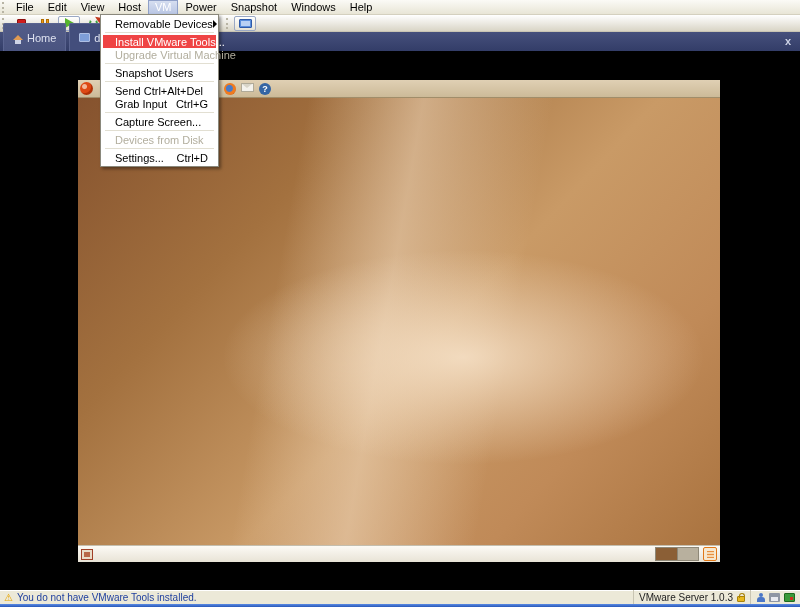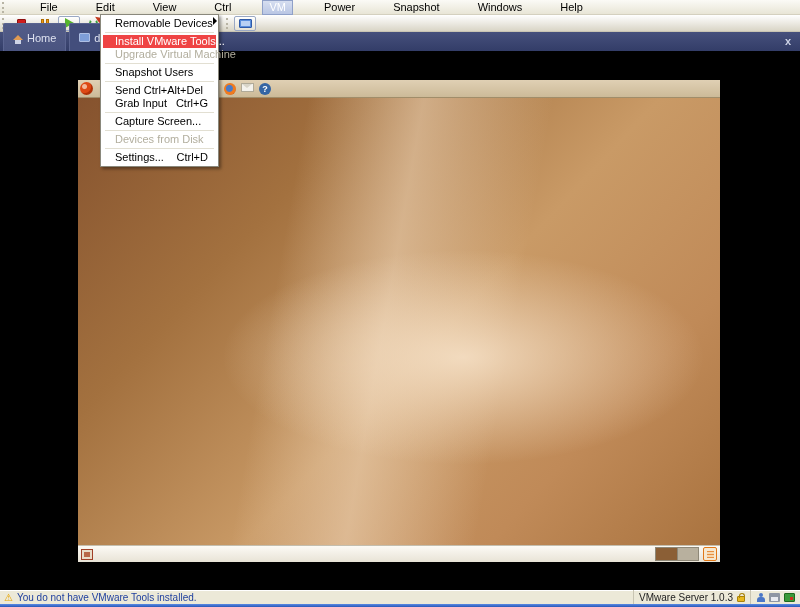--- a/index.html
+++ b/index.html
@@ -1,20 +1,20 @@
 <!DOCTYPE html>
 <html><head>
 <meta charset="utf-8">
 <style>
   * { margin:0; padding:0; box-sizing:border-box; }
   body { width:800px; height:607px; overflow:hidden; background:#000; }
   .app { position:relative; width:800px; height:607px; font-family:"Liberation Sans",sans-serif; font-size:11px; color:#000; background:#ece9d8; }
 
   
-  .menubar { position:absolute; top:0; left:0; width:800px; height:15px; background:linear-gradient(#fbfaf6,#e8e5d6); display:flex; align-items:center; border-bottom:1px solid #d4d0bf;gap:24px; }
+  .menubar { position:absolute; top:0; left:0; width:800px; height:15px; background:linear-gradient(#fbfaf6,#e8e5d6); display:flex; align-items:center; border-bottom:1px solid #d4d0bf; }
   .grip { width:5px; height:11px; margin:0 2px; border-left:2px dotted #b8b4a4; }
   .mitem { padding:0 7px; height:15px; line-height:15px; cursor:default; }
   .mitem.open { background:linear-gradient(#d6def0,#b9c6e4); border:1px solid #8fa0c8; color:#fff; line-height:13px; padding:0 6px; }
 
   
   .toolbar { position:absolute; top:15px; left:0; width:800px; height:17px; background:linear-gradient(#ffffff,#d9d5c6); display:flex; align-items:center; border-bottom:1px solid #c9c5b4; }
   .tbtn { width:22px; height:15px; display:flex; align-items:center; justify-content:center; margin:0 1px; }
   .tbtn.raised { background:linear-gradient(#ffffff,#e6e2d4); border:1px solid #9aa8c4; border-radius:2px; }
   .i-stop { width:9px; height:9px; background:#cf1d1d; border:1px solid #8e1010; border-radius:1px; }
   .i-pause { display:flex; gap:2px; }
@@ -68,21 +68,21 @@
   .gbottom-right { margin-left:auto; display:flex; align-items:center; gap:4px; }
   .wswitch { display:flex; border:1px solid #8e8878; }
   .wcell { width:21px; height:12px; }
   .wcell.active { background:#8b5f36; }
   .wcell.idle { background:#b8b09e; border-left:1px solid #8e8878; }
   .i-trash { width:14px; height:14px; background:#f6e8d0; border:1px solid #e07818; border-radius:2px; position:relative; }
   .i-trash::after { content:""; position:absolute; left:3px; top:3px; width:7px; height:7px; background:repeating-linear-gradient(#e89040 0 1px, #f6d8b0 1px 3px); }
 
   
   .popup { position:absolute; top:14px; left:100px; width:119px; background:#fff; border:1px solid #8a887c; box-shadow:2px 2px 3px rgba(0,0,0,0.4); padding:2px; z-index:50; }
-  .pitem { height:13px; display:flex; padding:0 8px 0 12px; white-space:nowrap; cursor:default; }
+  .pitem { height:13px; display:flex; align-items:center; padding:0 8px 0 12px; white-space:nowrap; cursor:default; }
   .pitem.sel { background:#ef4444; color:#fff; }
   .pitem.dis { color:#b2ae9e; }
   .psep { height:1px; background:#e2dfd2; margin:2px 2px; }
   .pshort { margin-left:auto; }
   .parrow { margin-left:auto; width:0; height:0; border-top:4px solid transparent; border-bottom:4px solid transparent; border-left:4px solid #000; }
 
   
   .statusbar { position:absolute; top:590px; left:0; width:800px; height:14px; background:#ece9d8; border-top:1px solid #fff; display:flex; align-items:center; font-size:10px; }
   .sb-msg { flex:1; display:flex; align-items:center; gap:4px; padding-left:4px; color:#1f3f9e; }
   .i-warn { color:#e8a500; font-size:10px; line-height:10px; }
@@ -103,21 +103,21 @@
 </head>
 <body>
 
 <div class="app">
 
   <div class="menubar">
     <div class="grip"></div>
     <span class="mitem">File</span>
     <span class="mitem">Edit</span>
     <span class="mitem">View</span>
-    <span class="mitem">Ctrl</span>
+    <span class="mitem">Host</span>
     <span class="mitem open">VM</span>
     <span class="mitem">Power</span>
     <span class="mitem">Snapshot</span>
     <span class="mitem">Windows</span>
     <span class="mitem">Help</span>
   </div>
 
   <div class="toolbar">
     <div class="grip"></div>
     <div class="tbtn">

